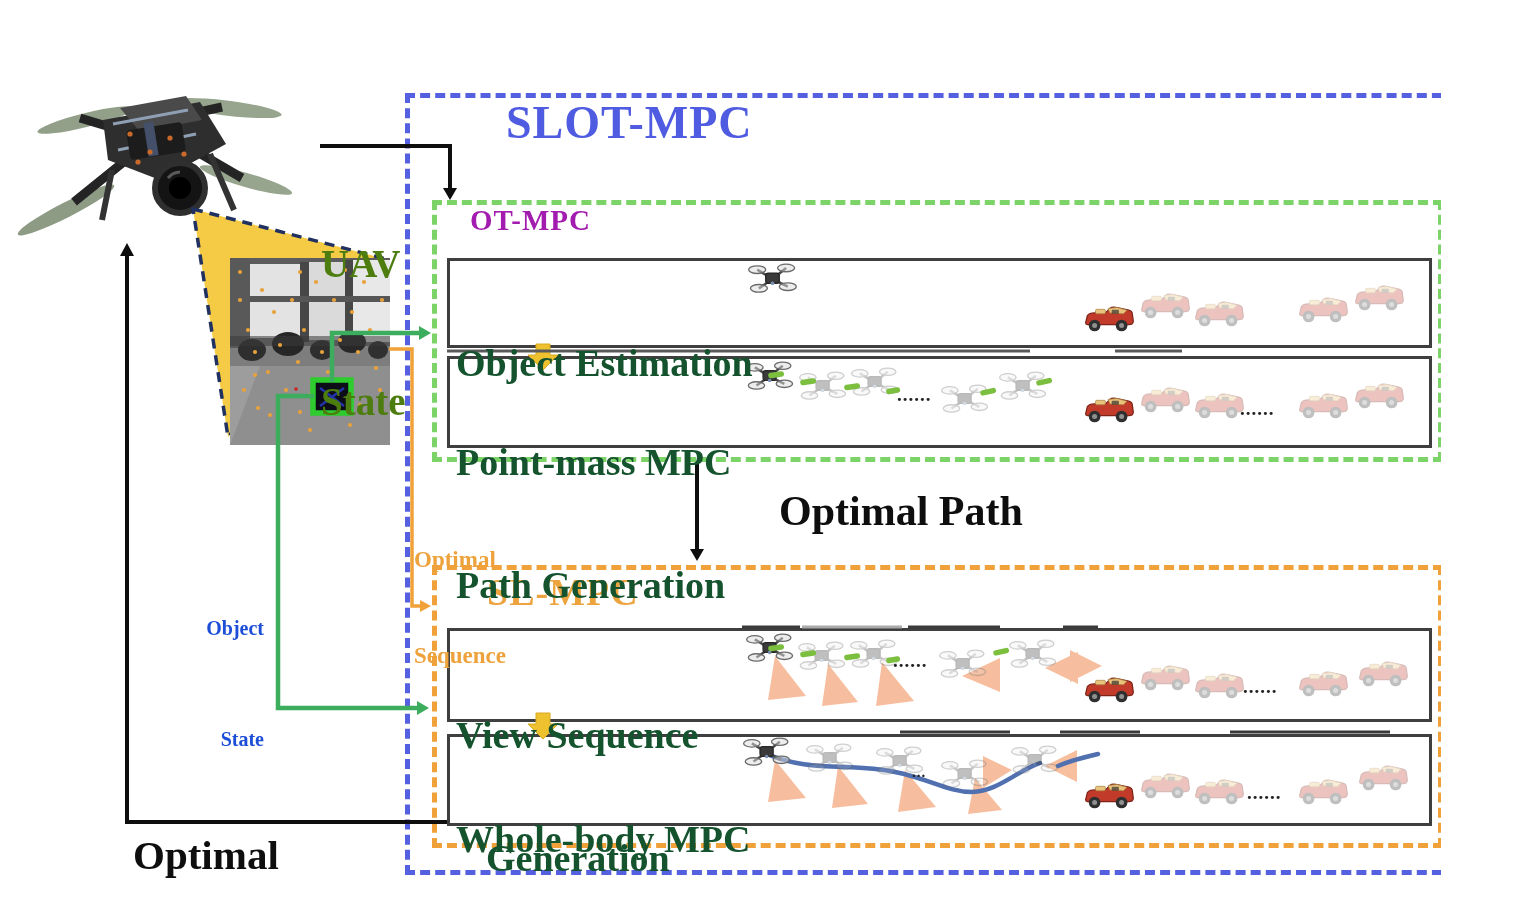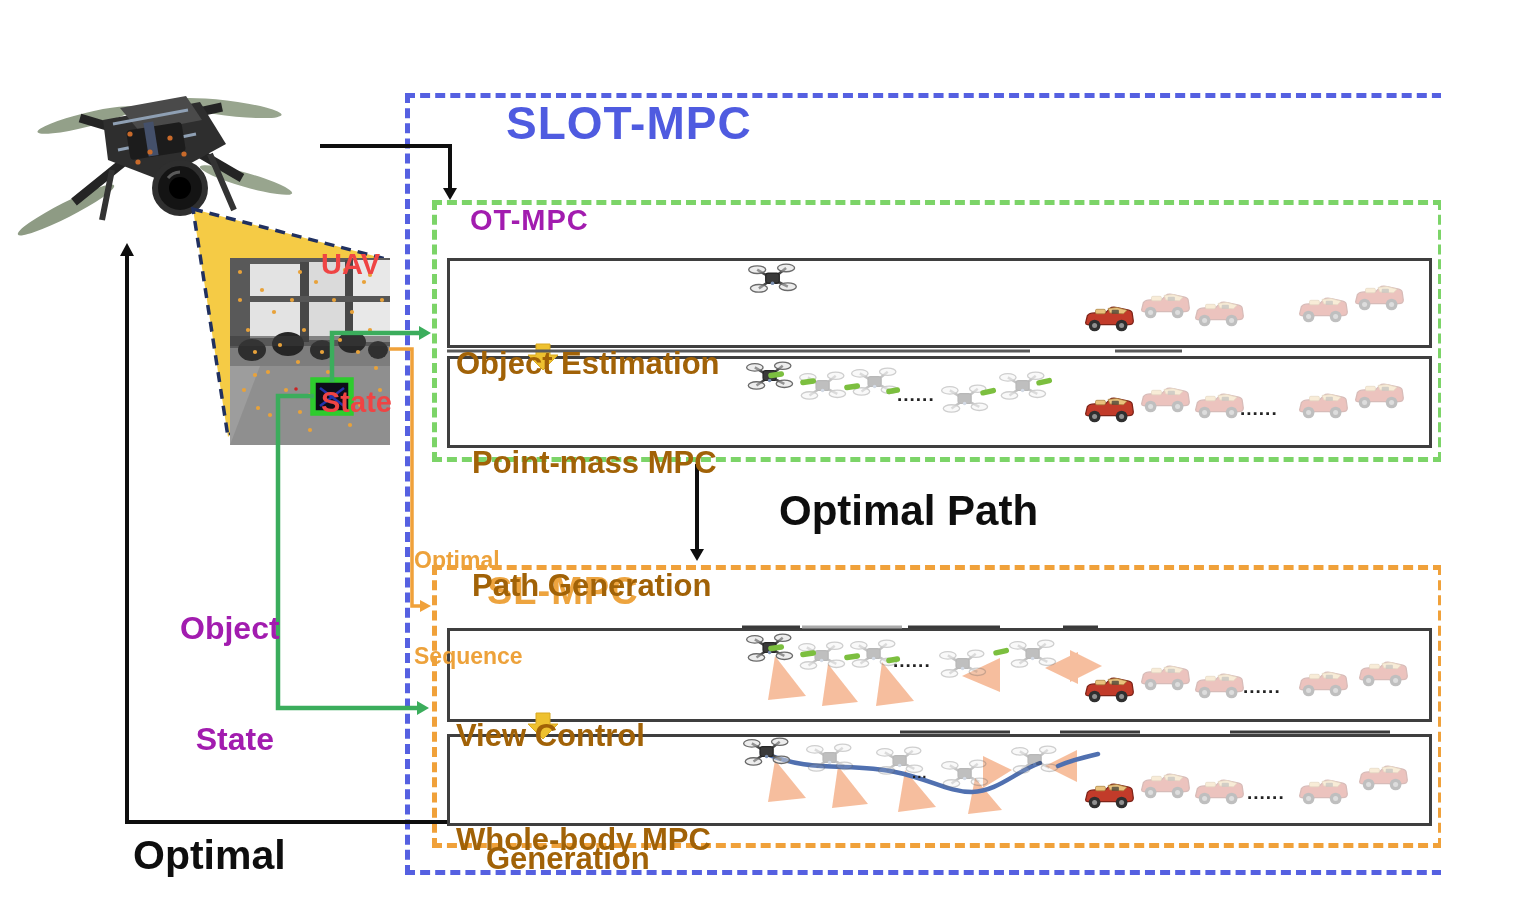--- a/index.html
+++ b/index.html
@@ -1,37 +1,37 @@
 <!DOCTYPE html>
 <html><head>
 <meta charset="utf-8">
 <style>
   html,body{margin:0;padding:0;background:#ffffff;}
   #canvas{position:relative;width:1441px;height:922px;background:#ffffff;overflow:hidden;
-          font-family:Liberation Sans, sans-serif;}
+          font-family:Liberation Serif, serif;}
   .dashed-box{position:absolute;box-sizing:border-box;background:transparent;}
   .slot{left:405px;top:93px;width:1052px;height:782px;border:5px dashed #5560E1;}
   .ot{left:432px;top:200px;width:1011px;height:262px;border:5px dashed #7CD468;}
   .sl{left:432px;top:565px;width:1011px;height:283px;border:5px dashed #F0A13A;}
   .module-box{position:absolute;box-sizing:border-box;left:447px;width:985px;
               background:#ffffff;border:3px solid #3f3f3f;}
   .b1{top:258px;height:90px;}
   .b2{top:356px;height:92px;}
   .b3{top:628px;height:94px;}
   .b4{top:734px;height:92px;}
   .lbl{position:absolute;font-weight:bold;white-space:pre;z-index:6;}
   .slot-title{left:506px;top:96px;font-size:46px;color:#4F5BE0;letter-spacing:1px;}
   .ot-title{left:470px;top:204px;font-size:29px;color:#a21caf;letter-spacing:1px;}
   .sl-title{left:487px;top:570px;font-size:38px;color:#EDA43F;letter-spacing:1px;}
-  .mod-label{font-size:31px;line-height:41px;color:#a16207;}
+  .mod-label{font-size:38px;line-height:41px;color:#14532d;}
   .mod-label .indent{padding-left:30px;}
   .optimal{left:779px;top:487px;font-size:42px;color:#0e0e0e;text-align:center;}
-  .uav-lbl{left:321px;top:149px;font-size:29px;line-height:46px;color:#ef4444;}
+  .uav-lbl{left:321px;top:149px;font-size:39px;line-height:46px;color:#4d7c0f;}
   .features-lbl{left:414px;top:480px;font-size:23px;line-height:32px;color:#EDA23B;}
-  .objstate-lbl{left:180px;top:536px;width:94px;text-align:right;font-size:32px;line-height:37px;color:#a21caf;}
+  .objstate-lbl{left:170px;top:536px;width:94px;text-align:right;font-size:20px;line-height:37px;color:#1d4ed8;}
   .control-lbl{left:133px;top:718px;font-size:41px;line-height:55px;color:#0e0e0e;}
   .dots{position:absolute;font-weight:bold;color:#222;font-size:19px;letter-spacing:1px;z-index:6;}
   .dots.small{font-size:15px;}
   #overlay{position:absolute;left:0;top:0;width:1536px;height:922px;z-index:4;pointer-events:none;}
   .boxes-layer{position:absolute;inset:0;z-index:1;}
 </style>
 </head>
 <body>
 
 <div id="canvas">
@@ -335,26 +335,26 @@
       </g>
   </svg>
 
   <div class="lbl slot-title">SLOT-MPC</div>
   <div class="lbl ot-title">OT-MPC</div>
   <div class="lbl sl-title">SL-MPC</div>
 
   <div class="lbl mod-label" style="left:456px;top:261px;">
     <div>Object Estimation</div>
   </div>
-  <div class="lbl mod-label" style="left:456px;top:360px;margin-left:16px;">
+  <div class="lbl mod-label" style="left:456px;top:360px;">
     <div>Point-mass MPC</div>
     <div>Path Generation</div>
   </div>
   <div class="lbl mod-label" style="left:456px;top:633px;">
-    <div>View Control</div>
+    <div>View Sequence</div>
     <div class="indent">Generation</div>
   </div>
   <div class="lbl mod-label" style="left:456px;top:737px;">
     <div>Whole-body MPC</div>
     
   </div>
 
   <div class="lbl optimal">Optimal Path</div>
 
   <div class="lbl uav-lbl">

